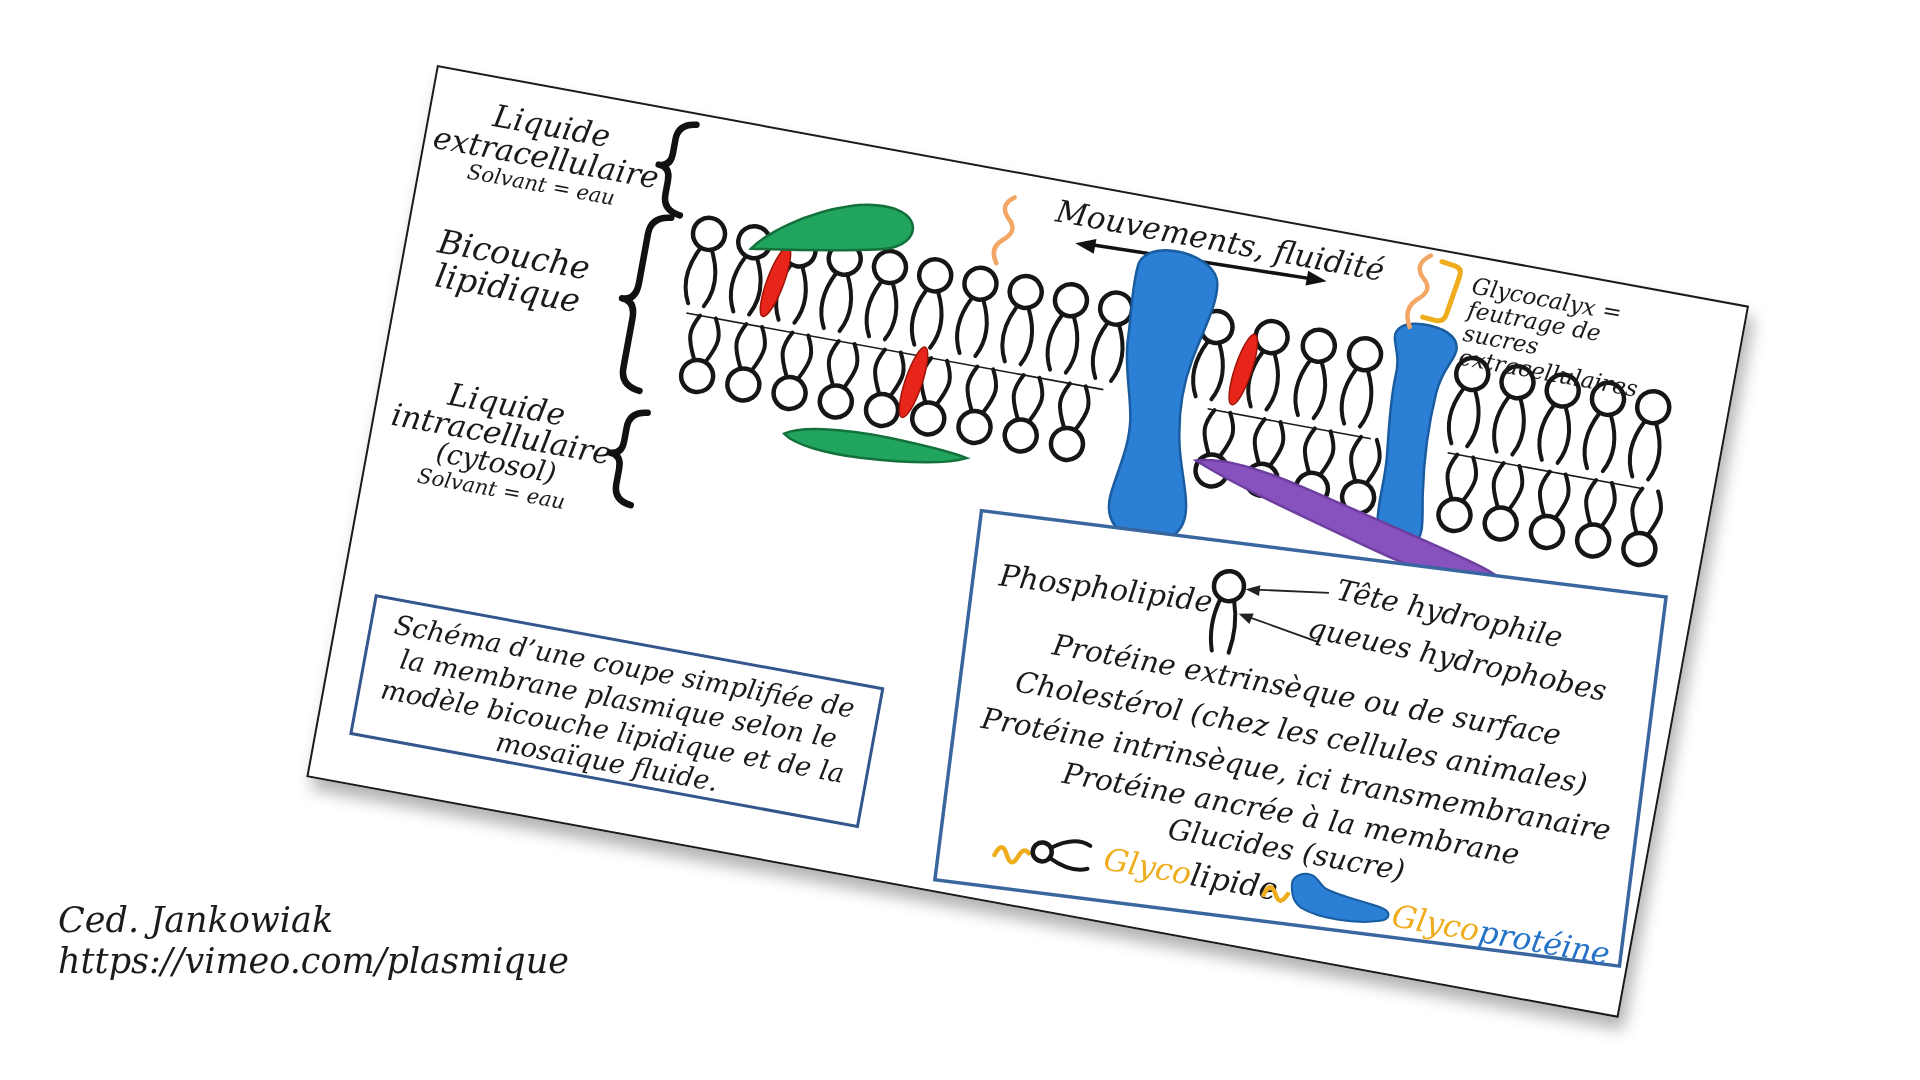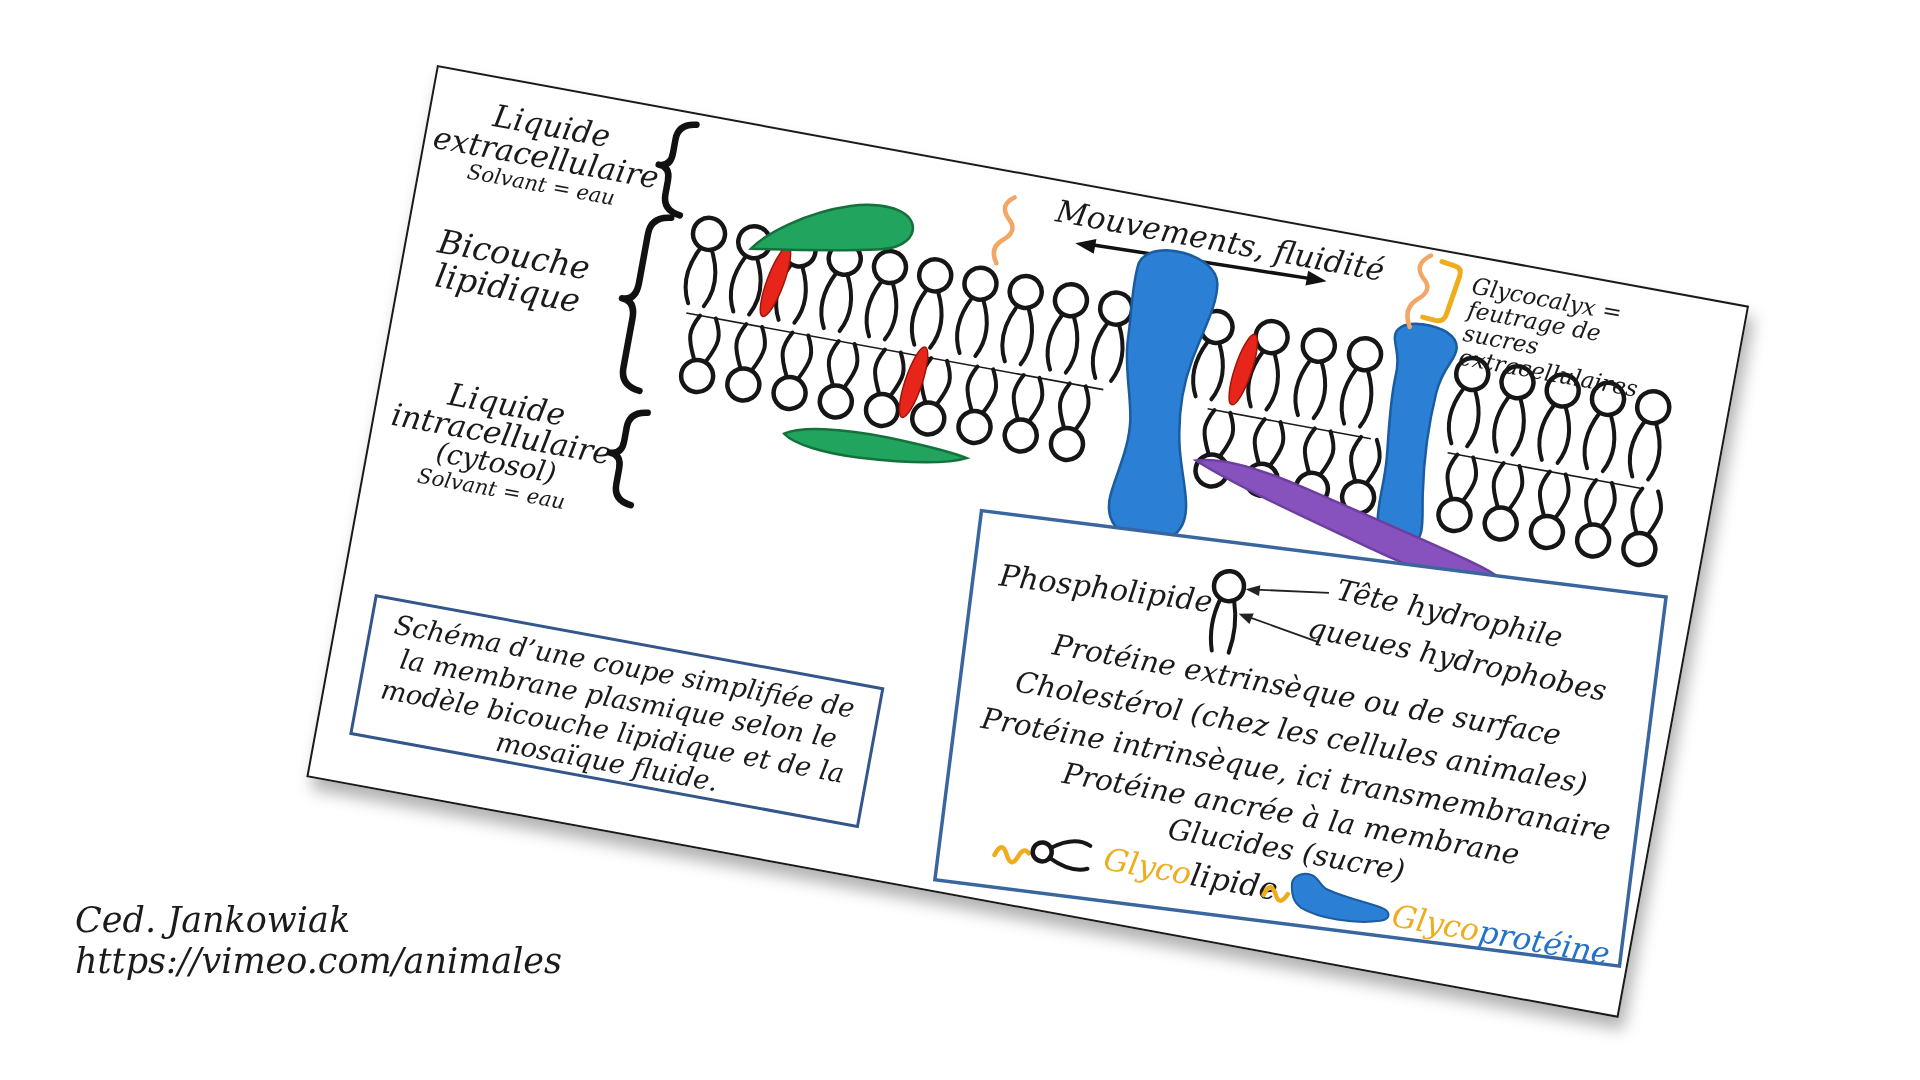--- a/index.html
+++ b/index.html
@@ -10,21 +10,21 @@
          box-shadow:7px 11px 16px rgba(0,0,0,0.30);}
   .panel svg{position:absolute;left:0;top:0;}
   svg text{font-family:"DejaVu Serif",serif;font-style:italic;fill:#1a1a1a;}
   .head{fill:#ffffff;stroke:#161616;stroke-width:4.5;}
   .tail{fill:none;stroke:#161616;stroke-width:4;stroke-linecap:round;}
   .brace{fill:none;stroke:#111;stroke-width:6.5;stroke-linecap:round;stroke-linejoin:round;}
   .squiggle{fill:none;stroke-width:4.5;stroke-linecap:round;}
   .midline{stroke:#1a1a1a;stroke-width:1.6;}
   .arrow-line{stroke:#111;stroke-width:3.5;}
   .ptr{stroke:#222;stroke-width:1.8;}
-  .attribution{position:absolute;left:75px;top:900px;font-family:"DejaVu Serif",serif;
+  .attribution{position:absolute;left:58px;top:900px;font-family:"DejaVu Serif",serif;
                font-style:italic;font-size:35px;line-height:41px;color:#1b1b1b;}
 </style>
 </head>
 <body>
 
 <div class="stage">
 
   <div class="panel">
     <svg width="1330" height="720" viewBox="0 0 1330 720">
 
@@ -316,15 +316,15 @@
           <path class="squiggle" d="M 328 346 Q 333 330 340 344 Q 345 356 352 342" stroke="#EFAD1E"></path>
           <path stroke="#1A5CA0" stroke-width="2" d="M 355 334 C 353 324 363 318 373 320 C 381 322 381 328 389 332 C 405 338 431 340 447 344 C 457 347 457 354 447 357 C 421 364 385 362 367 354 C 358 349 356 342 355 334 Z" fill="#2B7FD4"></path>
         </g>
         <text x="458" y="366" font-size="31" transform="rotate(3 560 358)"><tspan fill="#EFAD1E">Glyco</tspan><tspan fill="#2473C8">protéine</tspan></text>
       </g>
     </svg>
   </div>
 
   <div class="attribution">
     <div>Ced. Jankowiak</div>
-    <div>https://vimeo.com/animales</div>
+    <div>https://vimeo.com/plasmique</div>
   </div>
 </div>
 
 </body></html>

